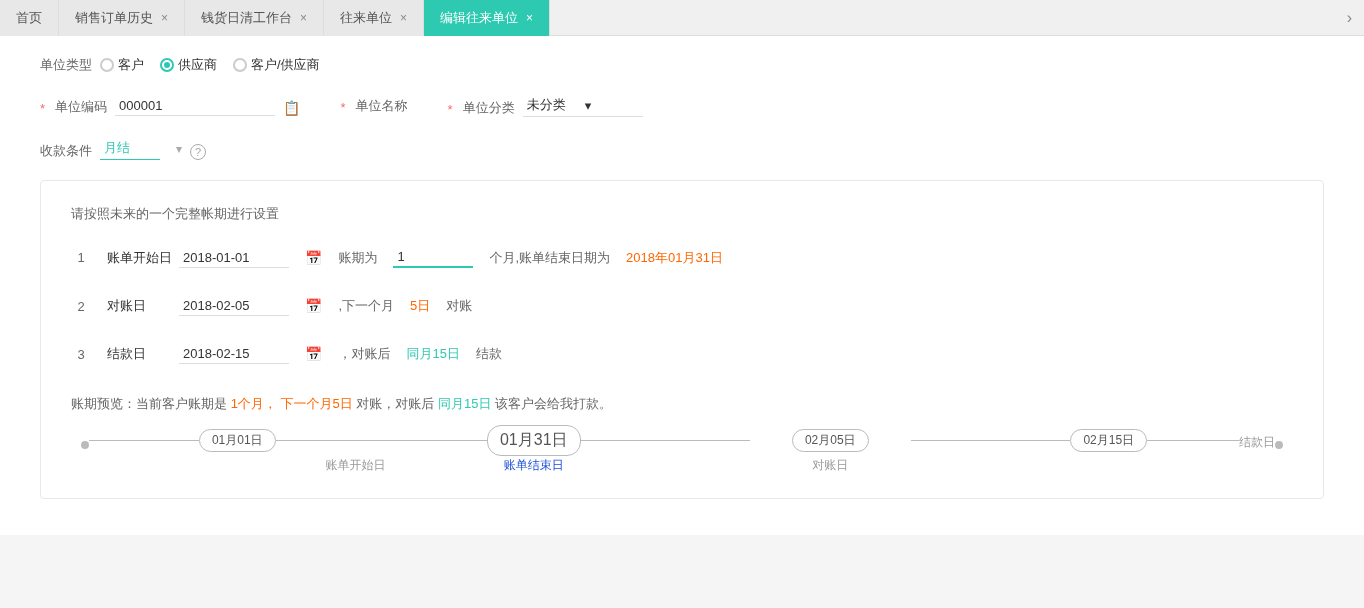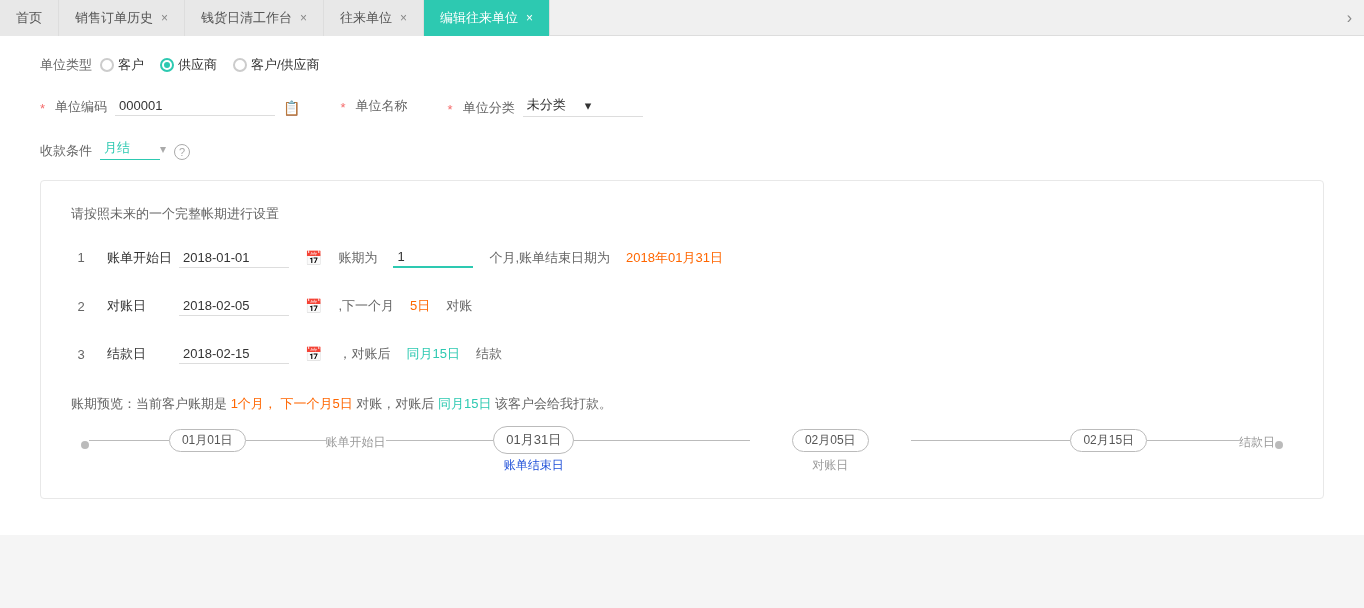--- a/index.html
+++ b/index.html
@@ -116,21 +116,21 @@
 
     .calendar-icon {
       color: #aaa;
       cursor: pointer;
       font-size: 14px;
     }
 
     .select-group {
       display: flex;
       align-items: center;
-      gap: 0;
+      gap: 16px;
     }
     .select-value {
       color: #2dc9b1;
       font-size: 13px;
       border-bottom: 1px solid #2dc9b1;
       padding: 2px 4px;
       min-width: 60px;
     }
     .select-arrow {
       color: #aaa;
@@ -357,33 +357,33 @@
     </div>
 
     <div style="padding: 0 10px; position: relative;">
 
       <div style="display: flex; align-items: flex-start; width: 100%; position: relative;">
 
         <div style="display: flex; flex-direction: column; align-items: center; padding-top: 6px;">
           <div style="width: 8px; height: 8px; border-radius: 50%; background: #bbb; margin-top: 8px;"></div>
         </div>
 
-        <div style="flex: 1; display: flex; flex-direction: row; align-items: center;">
+        <div style="flex: 1; display: flex; flex-direction: column; align-items: flex-end;">
           <div style="width: 100%; position: relative; height: 26px; display: flex; align-items: center;">
             <div style="flex: 1; height: 1px; background: #bbb;"></div>
             <div style="border: 1px solid #bbb; border-radius: 14px; padding: 2px 12px; font-size: 12px; color: #555; background: #fff; white-space: nowrap; position: relative; z-index: 1;">01月01日</div>
             <div style="flex: 1; height: 1px; background: #bbb;"></div>
           </div>
           <div style="font-size: 12px; color: #999; margin-top: 4px; white-space: nowrap;">账单开始日</div>
         </div>
 
         <div style="flex: 1; display: flex; flex-direction: column; align-items: center;">
           <div style="width: 100%; position: relative; height: 26px; display: flex; align-items: center;">
             <div style="flex: 1; height: 1px; background: #bbb;"></div>
-            <div style="border: 1px solid #bbb; border-radius: 14px; padding: 4px 12px; font-size: 13px; color: #555; background: #fff; white-space: nowrap; position: relative; z-index: 1;">01月31日</div>
+            <div style="border: 1px solid #bbb; border-radius: 14px; padding: 4px 12px; font-size: 16px; color: #555; background: #fff; white-space: nowrap; position: relative; z-index: 1;">01月31日</div>
             <div style="flex: 1; height: 1px; background: #bbb;"></div>
           </div>
           <div style="font-size: 12px; color: #1d4ed8; margin-top: 4px; white-space: nowrap;">账单结束日</div>
         </div>
 
         <div style="flex: 1; display: flex; flex-direction: column; align-items: center;">
           <div style="width: 100%; position: relative; height: 26px; display: flex; align-items: center; gap: 42px;">
             <div style="flex: 1; height: 1px; background: #bbb;"></div>
             <div style="border: 1px solid #bbb; border-radius: 14px; padding: 2px 12px; font-size: 12px; color: #555; background: #fff; white-space: nowrap; position: relative; z-index: 1;">02月05日</div>
             <div style="flex: 1; height: 1px; background: #bbb;"></div>

